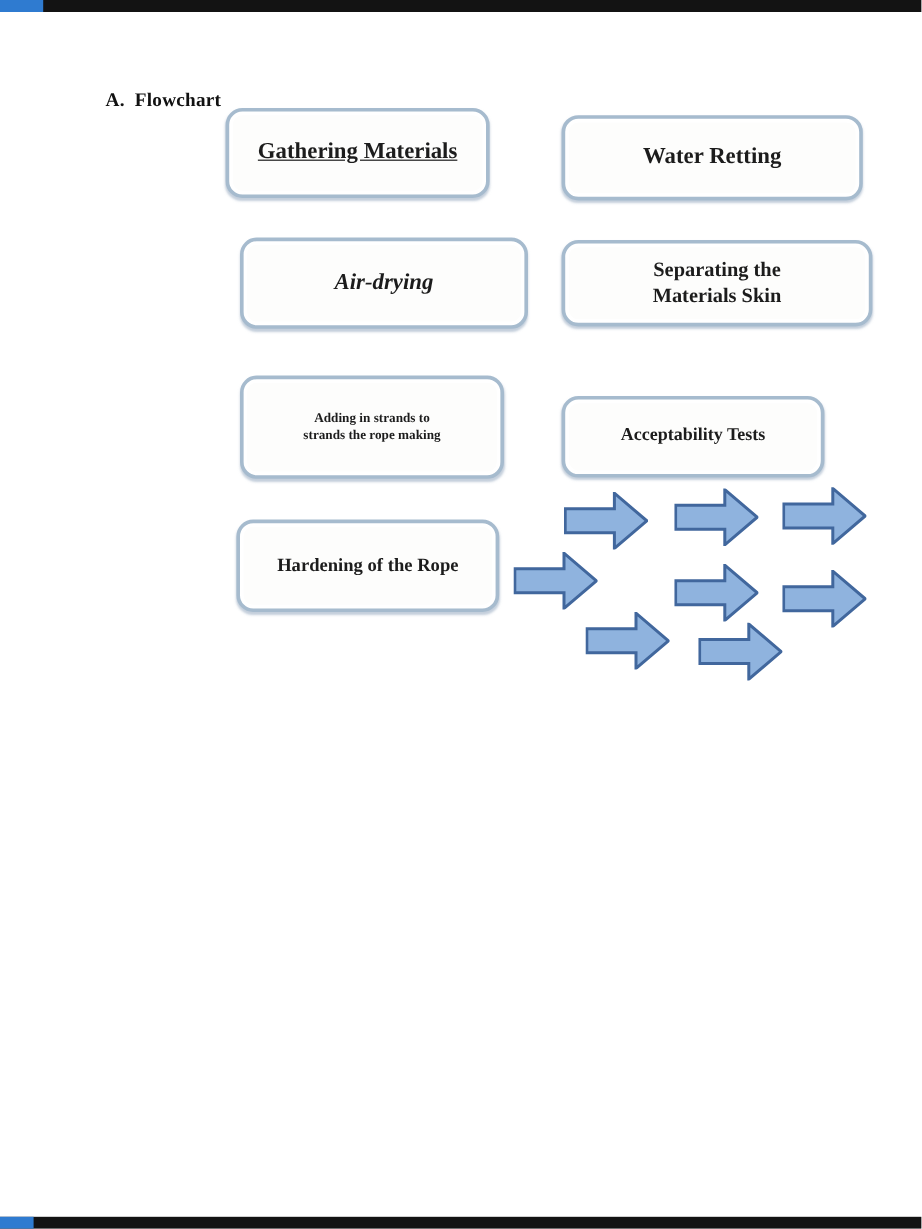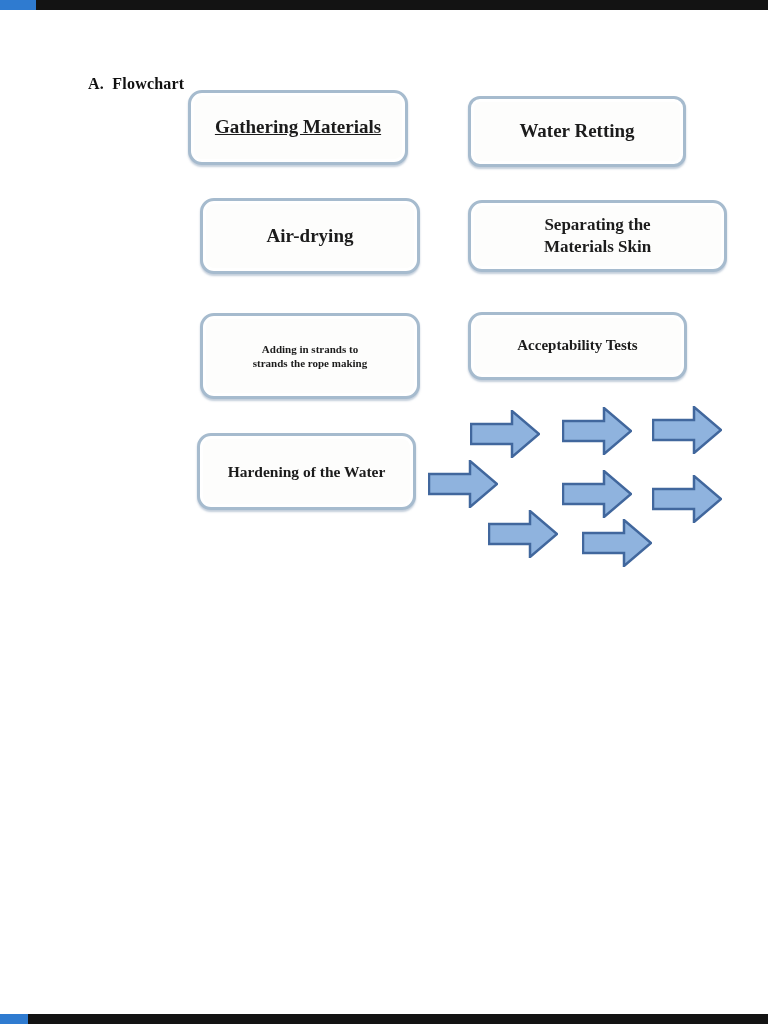--- a/index.html
+++ b/index.html
@@ -36,25 +36,25 @@
     background: var(--box-fill, #fdfdfc);
     box-shadow: inset 0 0 0 3px #ffffff, 0 2px 2px rgba(145, 165, 190, 0.55);
     display: flex; flex-direction: column;
     align-items: center; justify-content: center;
     text-align: center;
     font-weight: bold; color: #1c1c1c;
     box-sizing: border-box;
     line-height: 1.28;
   }
   .b1 { left: 188px; top: 90px;  width: 220px; height: 75px; font-size: 19px; text-decoration: underline; }
-  .b2 { left: 468px; top: 96px;  width: 218px; height: 71px; font-size: 19px; border-radius: 12px; }
-  .b3 { left: 200px; top: 198px; width: 220px; height: 76px; font-size: 19px; }
+  .b2 { left: 468px; top: 96px;  width: 251px; height: 71px; font-size: 19px; }
+  .b3 { left: 200px; top: 198px; width: 240px; height: 76px; font-size: 19px; font-style: italic; }
   .b4 { left: 468px; top: 200px; width: 259px; height: 72px; font-size: 17px; }
   .b5 { left: 200px; top: 313px; width: 220px; height: 86px; font-size: 11px; }
-  .b6 { left: 468px; top: 312px; width: 219px; height: 68px; font-size: 15px; }
+  .b6 { left: 468px; top: 330px; width: 219px; height: 68px; font-size: 15px; }
   .b7 { left: 197px; top: 433px; width: 219px; height: 77px; font-size: 15.5px; }
 
   .arrow { position: absolute; width: 70px; height: 48px; }
   .arrow svg { display: block; width: 100%; height: 100%; }
   .arrow polygon {
     fill: var(--arrow-fill, #8fb3de);
     stroke: var(--arrow-stroke, #41679d);
     stroke-width: 2.5;
     stroke-linejoin: miter;
   }
@@ -97,21 +97,21 @@
 </div>
 <div class="fbox b5">
   <div>Adding in strands to</div>
   <div>strands the rope making</div>
 </div>
 <div class="fbox b6">
   <div>Acceptability Tests</div>
   <div></div>
 </div>
 <div class="fbox b7">
-  <div>Hardening of the Water</div>
+  <div>Hardening of the Rope</div>
   <div></div>
 </div>
 
 <div>
   <div class="arrow a1">
       <svg viewBox="0 0 70 48">
         <polygon points="1,14 42,14 42,1 69,24 42,47 42,34 1,34"></polygon>
       </svg>
     </div>
   <div class="arrow a2">

